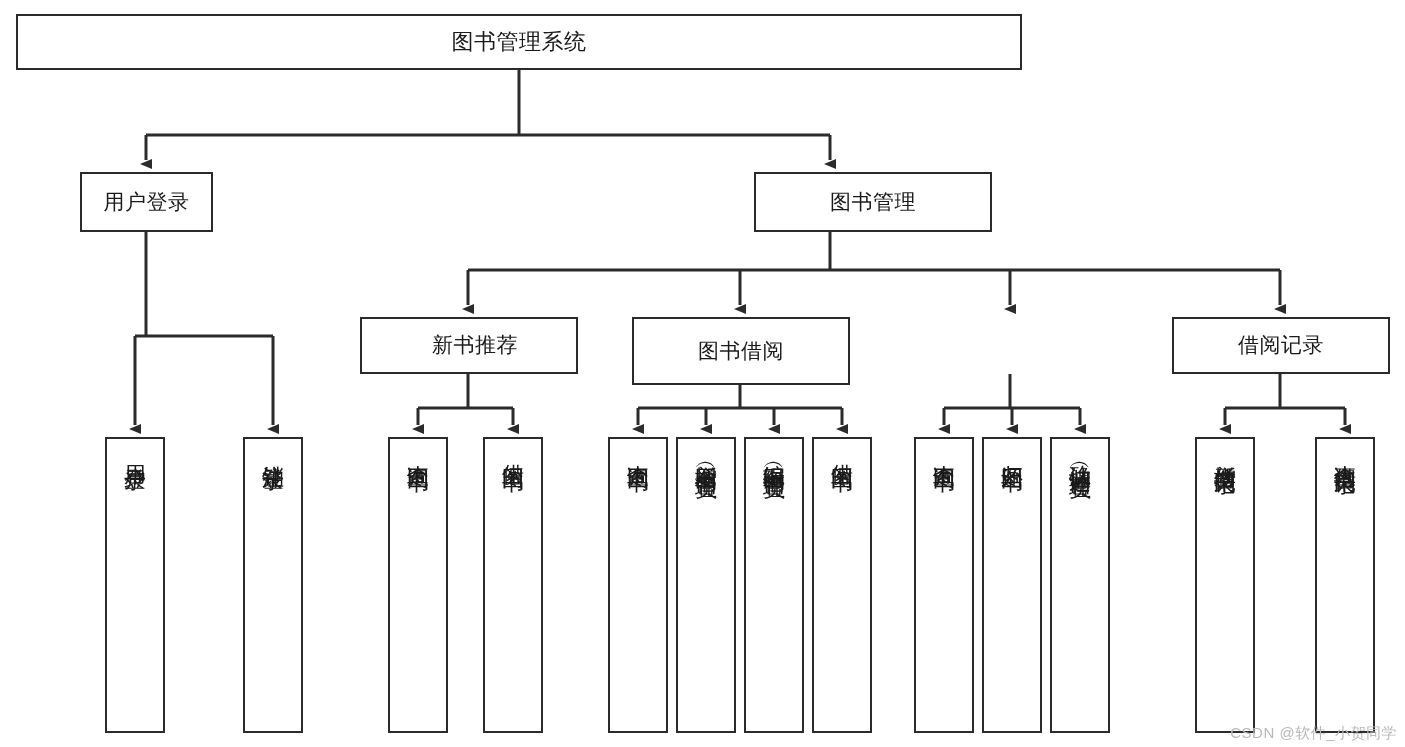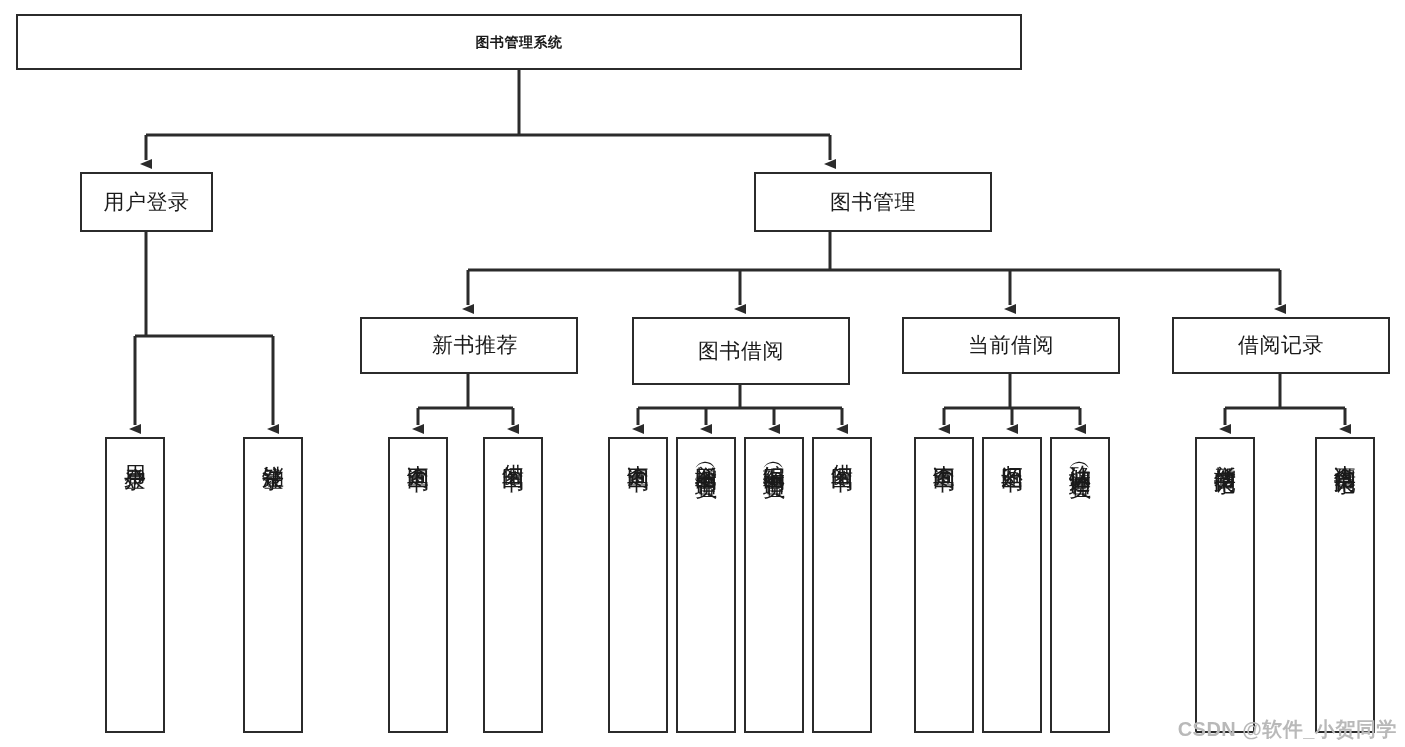--- a/index.html
+++ b/index.html
@@ -37,45 +37,44 @@
     display: block;
     text-align: center;
     line-height: 1.06;
     letter-spacing: 0.5px;
   }
   
   .node.horiz .label {
     writing-mode: horizontal-tb;
     font-size: 21px;
   }
-  .node.root .label { font-size: 14px; font-weight: bold; }
+  .node.root .label { font-size: 22px; }
   
   .node.vert {
     align-items: flex-start;
     justify-content: center;
     padding-top: 8px;
   }
   .node.vert .label {
     writing-mode: vertical-rl;
     text-orientation: upright;
     font-size: 22px;
     line-height: 1.0;
     letter-spacing: 2px;
     white-space: nowrap;
   }
   .watermark {
     position: absolute;
     right: 8px;
     bottom: 4px;
-    font-size: 20px;
+    font-size: 15px;
     color: #b9b9b9;
     z-index: 5;
     white-space: nowrap;
     letter-spacing: 0.5px;
-    font-weight: bold;
   }
 </style>
 </head>
 <body>
 
 <div id="canvas">
 
   <svg id="edges" viewBox="0 0 1405 747" xmlns="http://www.w3.org/2000/svg">
     <defs>
       <marker id="arrow" markerWidth="10" markerHeight="12" refX="1" refY="6" orient="auto" markerUnits="userSpaceOnUse">
@@ -140,23 +139,20 @@
   </div>
 
   <div class="node horiz" style="left:360px; top:317px; width:218px; height:57px;padding-left:12px;">
     <span class="label">新书推荐</span>
   </div>
 
   <div class="node horiz" style="left:632px; top:317px; width:218px; height:68px;">
     <span class="label">图书借阅</span>
   </div>
 
-  <div class="node horiz" style="left:902px; top:317px; width:218px; height:57px;">
-    <span class="label">当前借阅</span>
-  </div>
 
   <div class="node horiz" style="left:1172px; top:317px; width:218px; height:57px;">
     <span class="label">借阅记录</span>
   </div>
 
   <div class="node vert" style="left:105px; top:437px; width:60px; height:296px;">
     <span class="label">用户登录</span>
   </div>
 
   <div class="node vert" style="left:243px; top:437px; width:60px; height:296px;">

